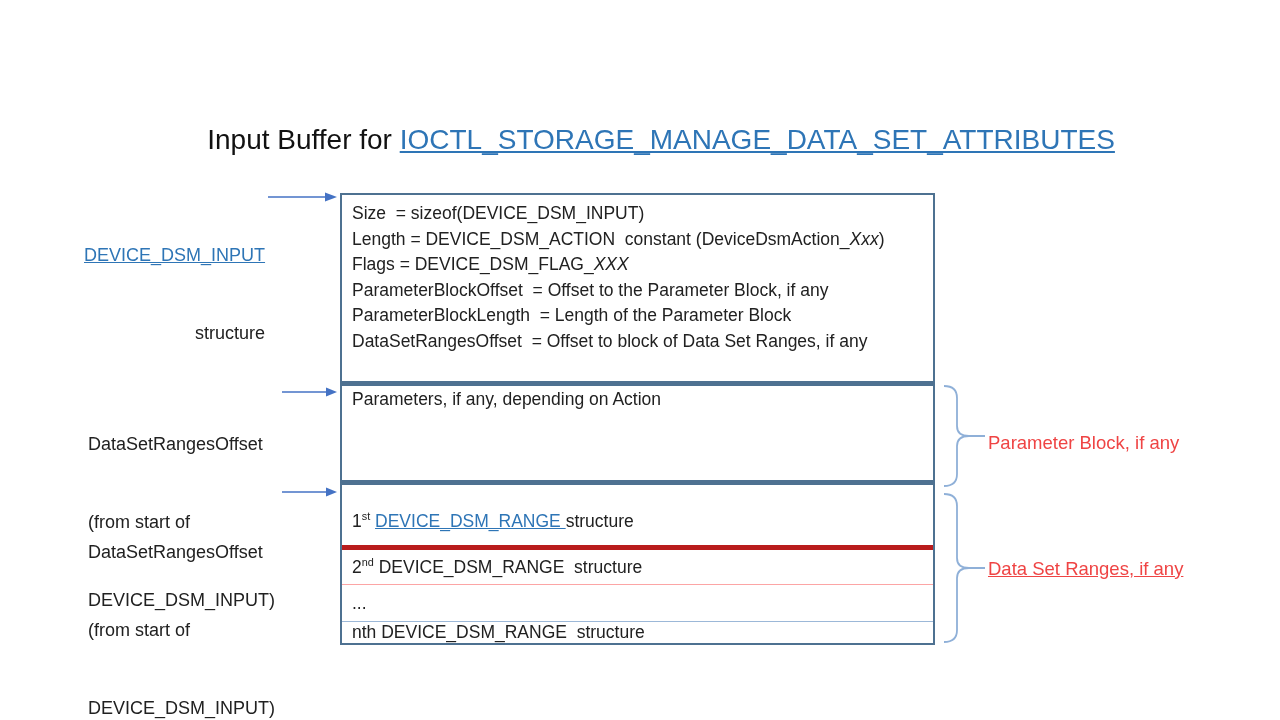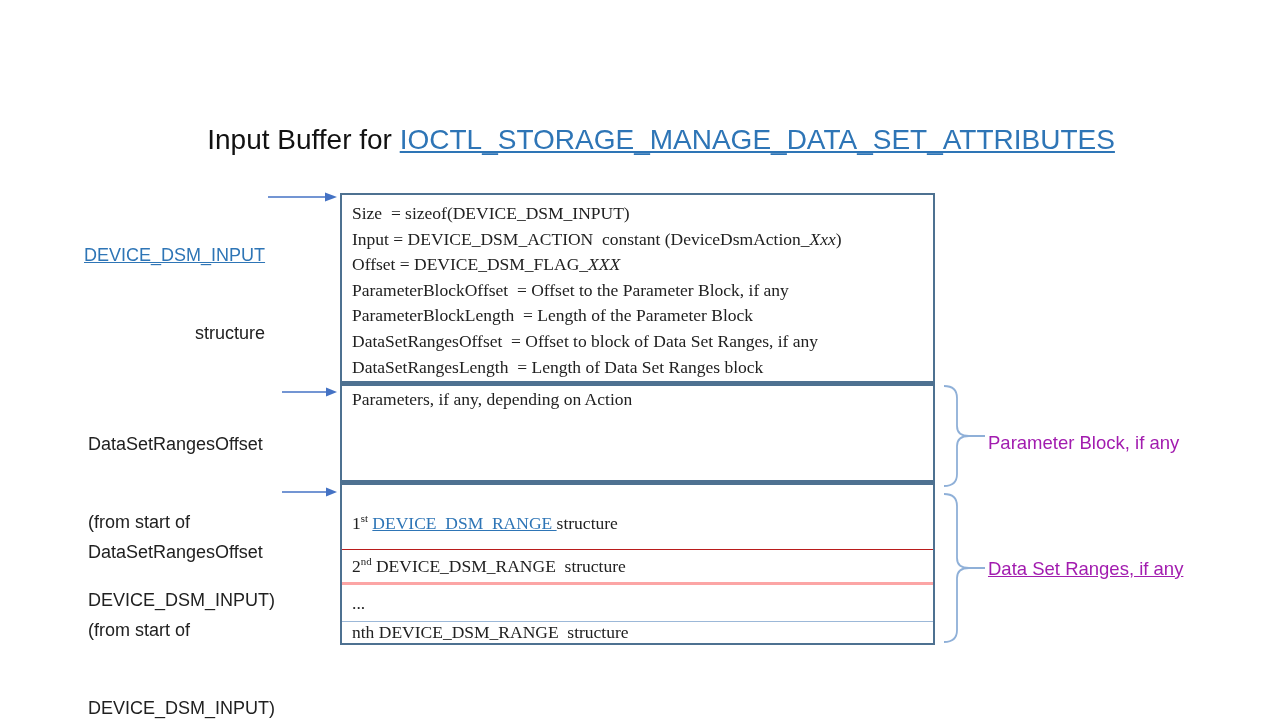--- a/index.html
+++ b/index.html
@@ -26,21 +26,20 @@
 
   
   .dsm-table {
     position: absolute;
     left: 340px; top: 193px;
     width: 595px; height: 452px;
     border: 2px solid #4E7191;
     display: flex;
     flex-direction: column;
     background: #ffffff;
-    font-family: Liberation Serif, serif;
   }
   .sec-header {
     height: 191px;
     border-bottom: 5px solid #4E7191;
     padding: 6px 6px 0 10px;
     font-size: 17.5px;
     line-height: 25.6px;
   }
   .sec-header .ln { white-space: pre; }
   .it { font-style: italic; }
@@ -50,22 +49,22 @@
     padding: 3px 6px 0 10px;
     font-size: 17.5px;
   }
   .rrow {
     display: flex;
     align-items: center;
     padding-left: 10px;
     font-size: 17.5px;
     white-space: pre;
   }
-  .rrow-1 { height: 52px; border-bottom: 1px solid #b91c1c; margin-top: 13px; }
-  .rrow-2 { height: 35px; border-bottom: 3px solid #fca5a5; }
+  .rrow-1 { height: 52px; border-bottom: 5px solid #b91c1c; margin-top: 13px; }
+  .rrow-2 { height: 35px; border-bottom: 1px solid #fca5a5; }
   .rrow-3 { height: 37px; border-bottom: 1px solid #9CB8D8; }
   .rrow-4 { flex: 1; }
   sup { font-size: 62%; vertical-align: super; line-height: 0; }
 
   
   .lbl {
     position: absolute;
     font-size: 18px;
     line-height: 26px;
     white-space: pre;
@@ -73,21 +72,21 @@
   }
   .lbl-input  { left: 84px;  top: 190px; text-align: right; }
   .lbl-poff   { left: 88px;  top: 379px; }
   .lbl-roff   { left: 88px;  top: 487px; }
 
   
   .rlbl {
     position: absolute;
     font-size: 18.5px;
     white-space: pre;
-    color: #a21caf;
+    color: #ef4444;
     text-align: center;
   }
   .rlbl-param  { left: 988px; top: 432px; }
   .rlbl-ranges { left: 988px; top: 558px; text-decoration: underline; }
 
   .arrow-svg, .brace-svg { position: absolute; overflow: visible; }
 </style>
 </head>
 <body>
 
@@ -124,26 +123,25 @@
   </svg>
   <svg class="arrow-svg" style="left:282px; top:486px;" width="56" height="12">
     <line x1="0" y1="6" x2="44" y2="6" stroke="#4472C4" stroke-width="1.6"></line>
     <polygon points="44,1.5 55,6 44,10.5" fill="#4472C4"></polygon>
   </svg>
 
   <div class="dsm-table">
 
     <div class="sec-header">
       <div class="ln">Size  = sizeof(DEVICE_DSM_INPUT)</div>
-      <div class="ln"><span>Input = DEVICE_DSM_ACTION  constant (DeviceDsmAction_</span><span class="it">Xxx</span><span>)</span></div>
-      <div class="ln"><span>Offset = DEVICE_DSM_FLAG_</span><span class="it">XXX</span></div>
+      <div class="ln"><span>Length = DEVICE_DSM_ACTION  constant (DeviceDsmAction_</span><span class="it">Xxx</span><span>)</span></div>
+      <div class="ln"><span>Flags = DEVICE_DSM_FLAG_</span><span class="it">XXX</span></div>
       <div class="ln">ParameterBlockOffset  = Offset to the Parameter Block, if any</div>
       <div class="ln">ParameterBlockLength  = Length of the Parameter Block</div>
       <div class="ln">DataSetRangesOffset  = Offset to block of Data Set Ranges, if any</div>
-      <div class="ln">DataSetRangesLength  = Length of Data Set Ranges block</div>
     </div>
 
     <div class="sec-params">
       <span>Parameters, if any, depending on Action</span>
     </div>
 
     <div class="rrow rrow-1">
       <span><span>1</span><sup>st</sup>&nbsp;</span><a class="link">DEVICE_DSM_RANGE </a><span>structure</span>
     </div>
     <div class="rrow rrow-2">

